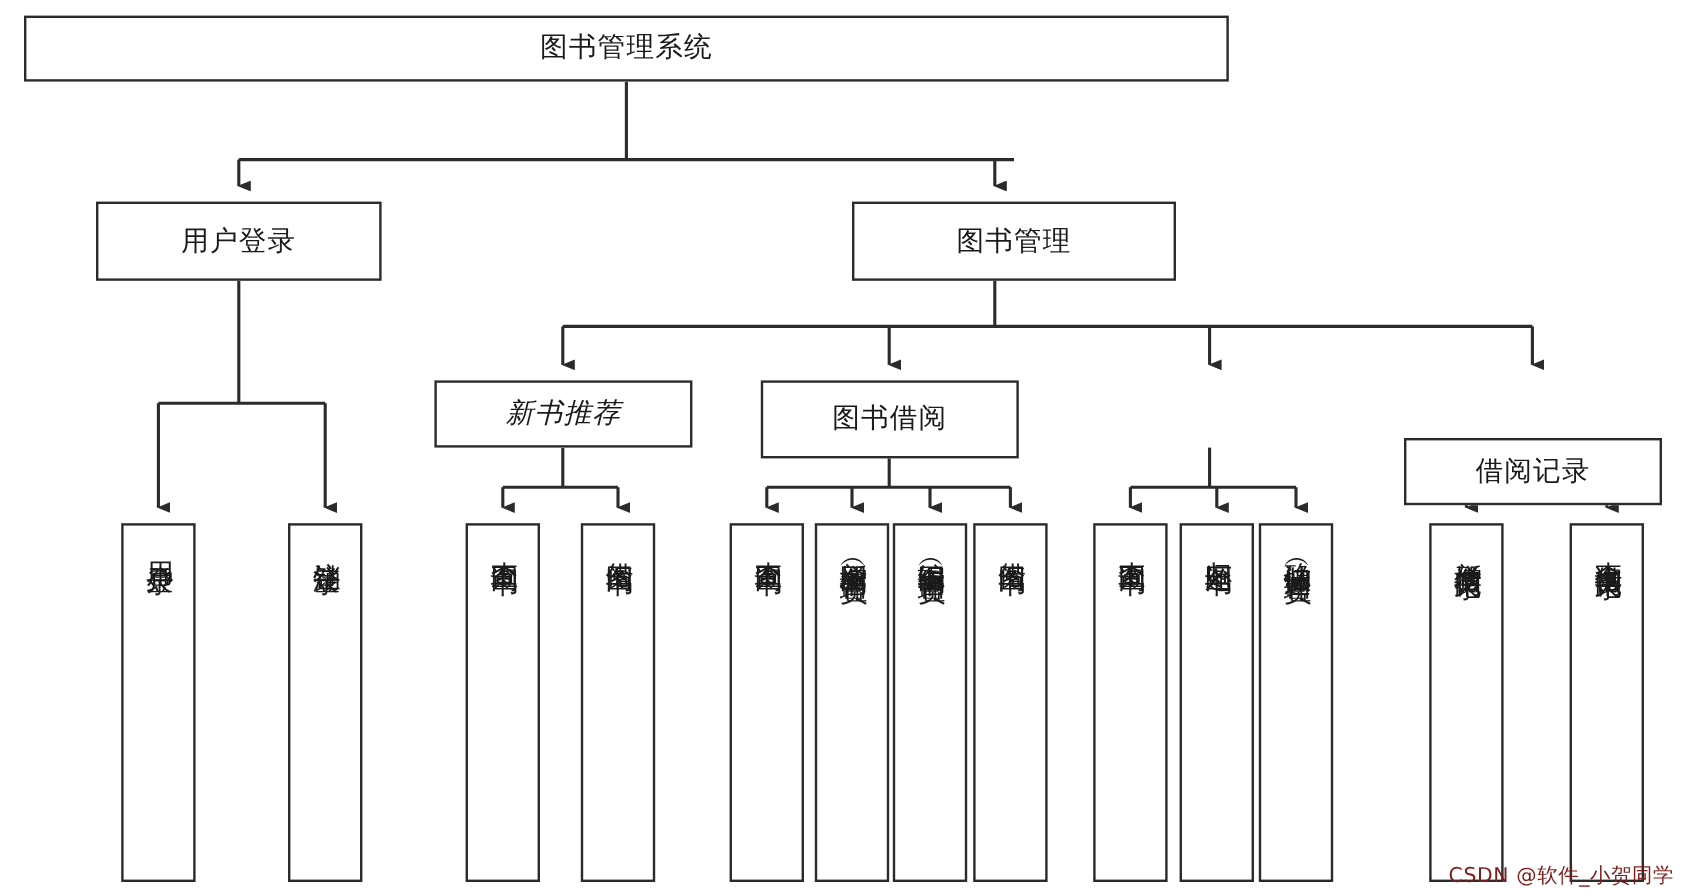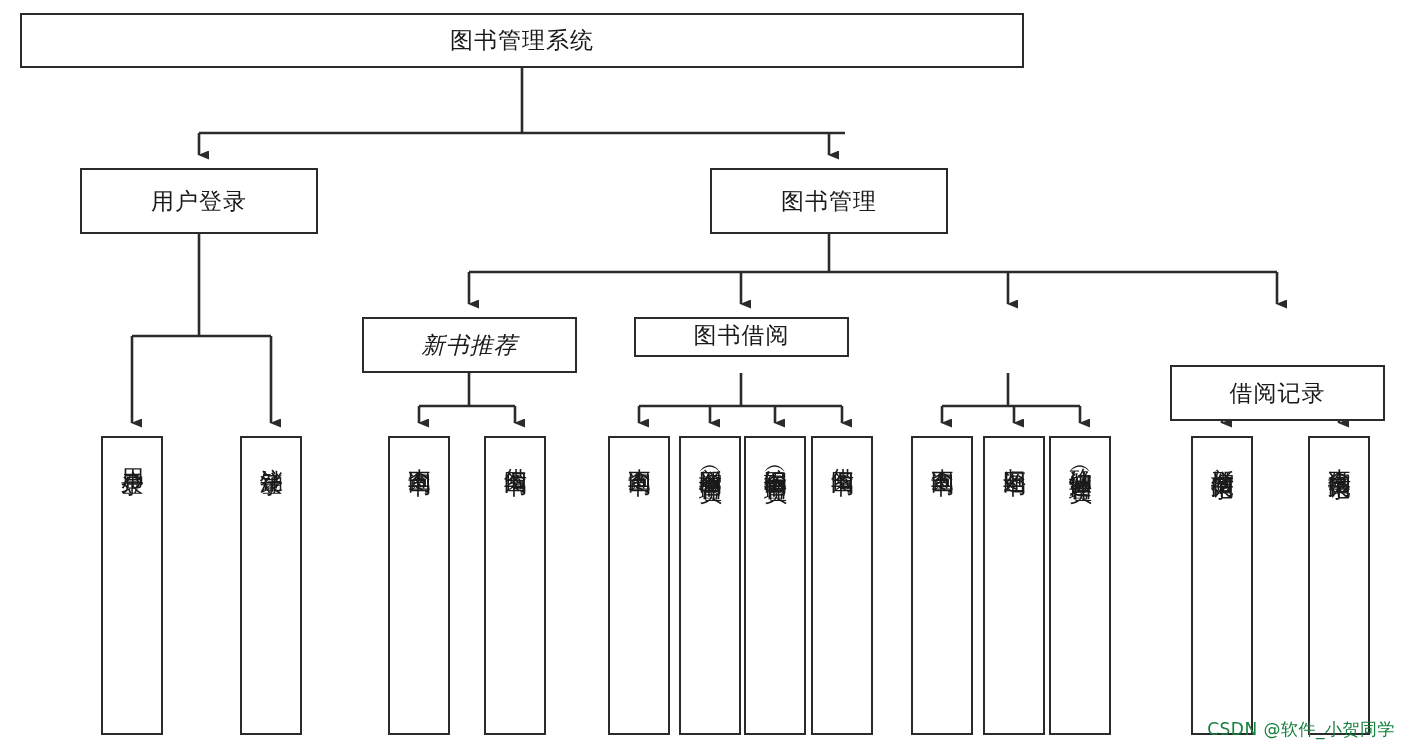--- a/index.html
+++ b/index.html
@@ -58,21 +58,21 @@
     font-size: 23px;
     line-height: 1.12;
     letter-spacing: 2px;
     white-space: nowrap;
   }
   #watermark {
     position: absolute;
     right: 10px;
     bottom: 6px;
     font-size: 17px;
-    color: #15803d;
+    color: #7f1d1d;
     letter-spacing: 0.5px;
     z-index: 5;
     white-space: nowrap;
     font-family: "DejaVu Sans", "Liberation Sans", sans-serif;
     margin-left: 24px;
   }
 </style>
 </head>
 <body>
 
@@ -133,28 +133,28 @@
     </g>
   </svg>
 
   <div class="node h" id="n-root" style="left: 20px; top: 13px; width: 1004px; height: 55px;">
     <span class="lbl">图书管理系统</span>
   </div>
 
   <div class="node h" id="n-l2-0" style="left: 80px; top: 168px; width: 238px; height: 66px;">
     <span class="lbl">用户登录</span>
   </div>
-  <div class="node h" id="n-l2-1" style="left: 710px; top: 168px; width: 238px; height: 66px;">
+  <div class="node h" id="n-l2-1" style="left: 710px; top: 168px; width: 270px; height: 66px;">
     <span class="lbl">图书管理</span>
   </div>
 
   <div class="node h" id="n-l3-0" style="left: 362px; top: 317px; width: 215px; height: 56px; font-style: italic;">
     <span class="lbl">新书推荐</span>
   </div>
-  <div class="node h" id="n-l3-1" style="left: 634px; top: 317px; width: 215px; height: 40px; font-family: Liberation Mono, monospace;">
+  <div class="node h" id="n-l3-1" style="left: 634px; top: 317px; width: 215px; height: 65px;">
     <span class="lbl">图书借阅</span>
   </div>
   <div class="node h" id="n-l3-3" style="left: 1170px; top: 317px; width: 215px; height: 56px; margin-top: 48px;">
     <span class="lbl">借阅记录</span>
   </div>
 
   <div class="node v" id="n-lf-0" style="left: 101px; top: 436px; width: 62px; height: 299px;">
     <span class="lbl">用户登录</span>
   </div>
   <div class="node v" id="n-lf-1" style="left: 240px; top: 436px; width: 62px; height: 299px;">

